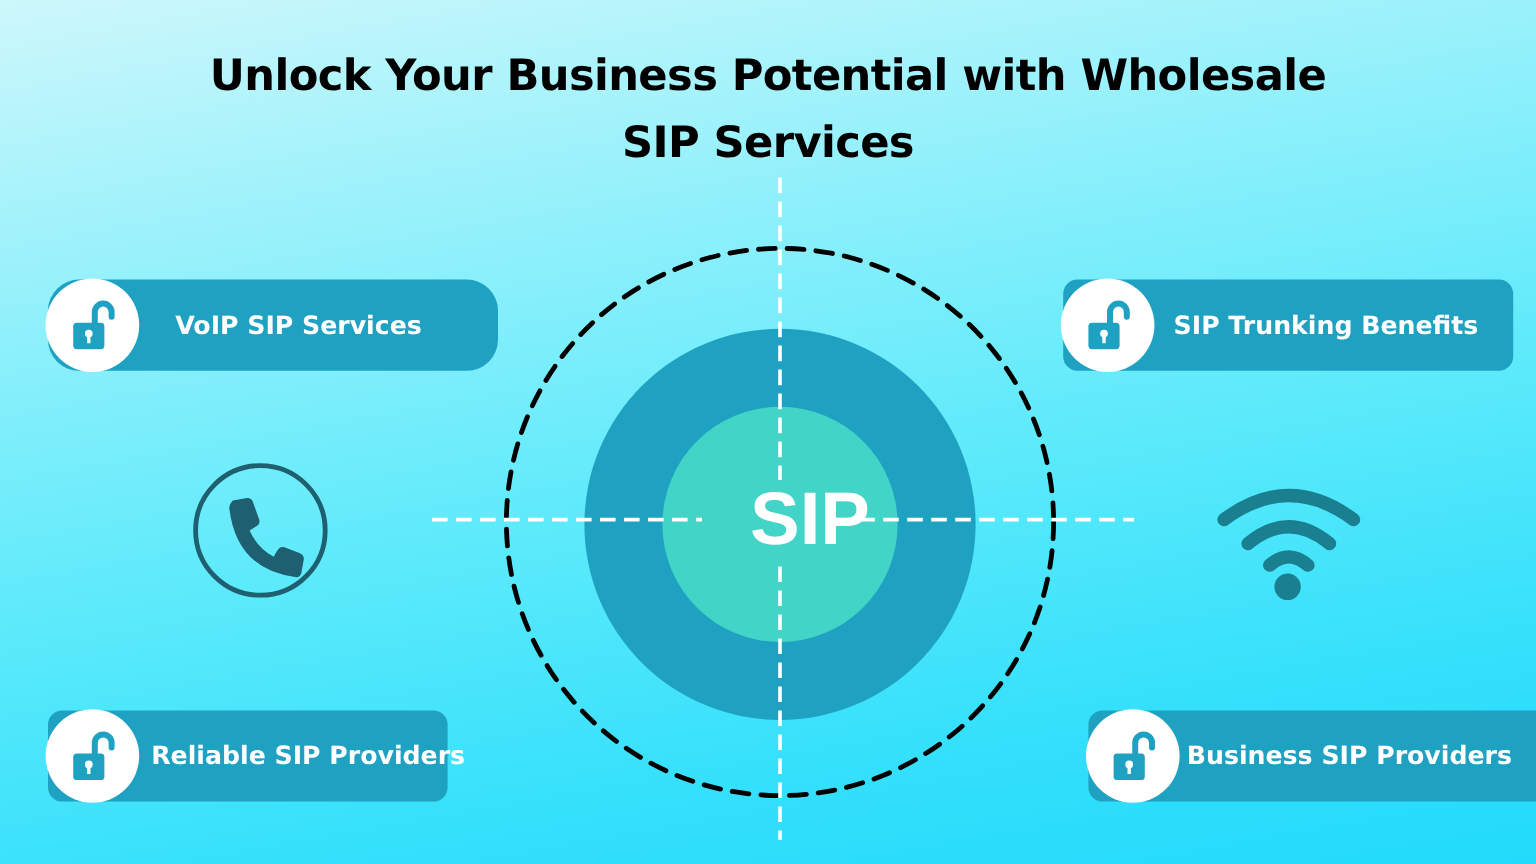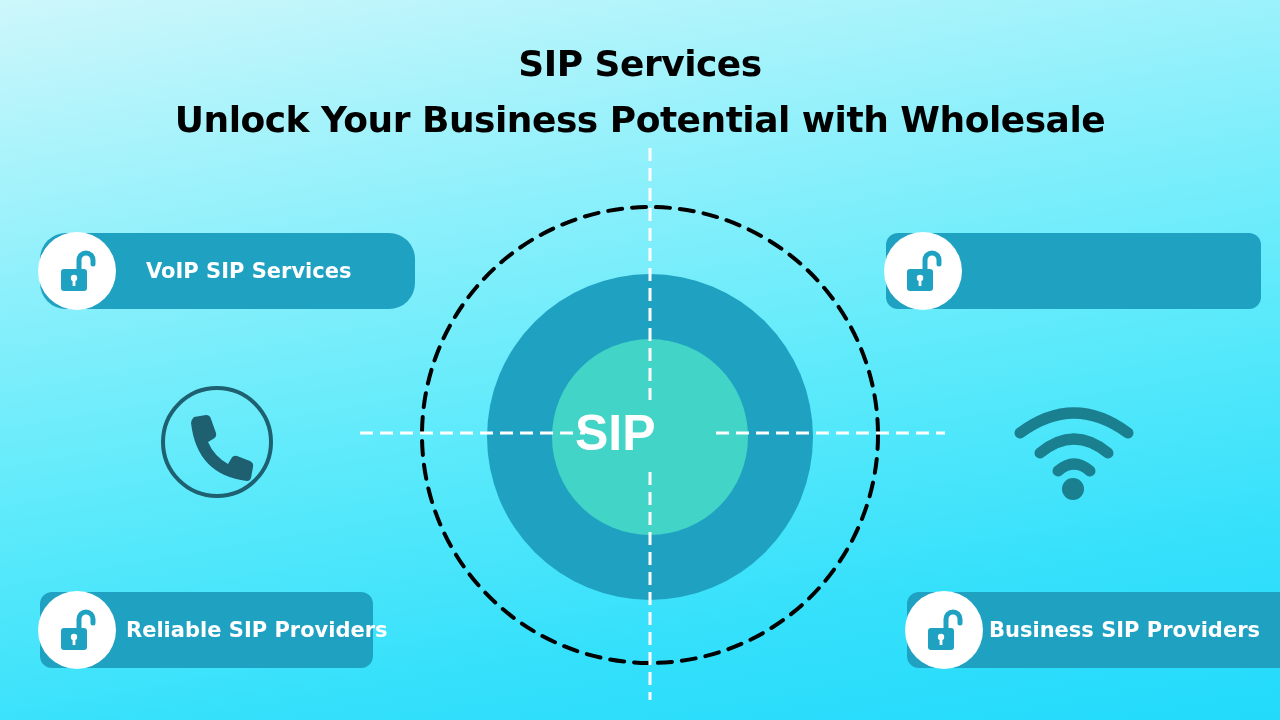--- a/index.html
+++ b/index.html
@@ -24,33 +24,33 @@
     position: absolute; left: -2px; top: 0; width: 78px; height: 78px; margin-top: -1px;
     border-radius: 50%; background: #fff;
     display: flex; align-items: center; justify-content: center;
   }
   .pill .label {
     position: absolute; top: 0; height: 76px; line-height: 76px;
     color: #fff; font-weight: bold; font-size: 21px;
     font-family: "DejaVu Sans", sans-serif; white-space: nowrap;
   }
   .center-label {
-    position: absolute; left: 575px; top: 400px; width: 150px; text-align: left;
-    color: #fff; font-weight: bold; font-size: 50px; line-height: 66px;
+    position: absolute; left: 575px; top: 400px; width: 150px; text-align: right;
+    color: #fff; font-weight: bold; font-size: 62px; line-height: 66px;
     font-family: "Liberation Sans", sans-serif;
   }
   .phone-icon { position: absolute; left: 160px; top: 385px; }
   .wifi-icon { position: absolute; left: 1012px; top: 405px; }
 </style>
 </head>
 <body>
 
 <div class="title">
+  <span>Unlock Your Business Potential with Wholesale</span>
   <span>SIP Services</span>
-  <span>Unlock Your Business Potential with Wholesale</span>
 </div>
 
 <svg class="diagram" width="1280" height="720">
   <circle cx="650" cy="437" r="163" fill="#1fa2c2"></circle>
   <circle cx="650" cy="437" r="98" fill="#42d4c6"></circle>
   <circle cx="650" cy="435" r="228" fill="none" stroke="#000" stroke-width="4" stroke-dasharray="14 10" stroke-linecap="round"></circle>
   <line x1="650" y1="148" x2="650" y2="400" stroke="#fff" stroke-width="3" stroke-dasharray="13 7"></line>
   <line x1="650" y1="472" x2="650" y2="700" stroke="#fff" stroke-width="3" stroke-dasharray="13 7"></line>
   <line x1="360" y1="433" x2="585" y2="433" stroke="#fff" stroke-width="3" stroke-dasharray="13 7"></line>
   <line x1="716" y1="433" x2="945" y2="433" stroke="#fff" stroke-width="3" stroke-dasharray="13 7"></line>
@@ -72,20 +72,21 @@
 
 <div class="pill" style="left:886px; top:233px; width:375px;">
   <div class="badge">
     <svg width="40" height="44" viewBox="0 0 40 44">
       <path d="M22 20 V11 a7 7 0 0 1 14 0 V15" fill="none" stroke="#1fa2c2" stroke-width="5" stroke-linecap="round"></path>
       <rect x="4" y="20" width="26" height="22" rx="3" fill="#1fa2c2"></rect>
       <circle cx="17" cy="29" r="3.2" fill="#fff"></circle>
       <rect x="15.6" y="30" width="2.8" height="7" fill="#fff"></rect>
     </svg>
   </div>
+  <div class="label" style="left:92px;">SIP Trunking Benefits</div>
 </div>
 
 <div class="pill" style="left:40px; top:592px; width:333px;">
   <div class="badge">
     <svg width="40" height="44" viewBox="0 0 40 44">
       <path d="M22 20 V11 a7 7 0 0 1 14 0 V15" fill="none" stroke="#1fa2c2" stroke-width="5" stroke-linecap="round"></path>
       <rect x="4" y="20" width="26" height="22" rx="3" fill="#1fa2c2"></rect>
       <circle cx="17" cy="29" r="3.2" fill="#fff"></circle>
       <rect x="15.6" y="30" width="2.8" height="7" fill="#fff"></rect>
     </svg>

